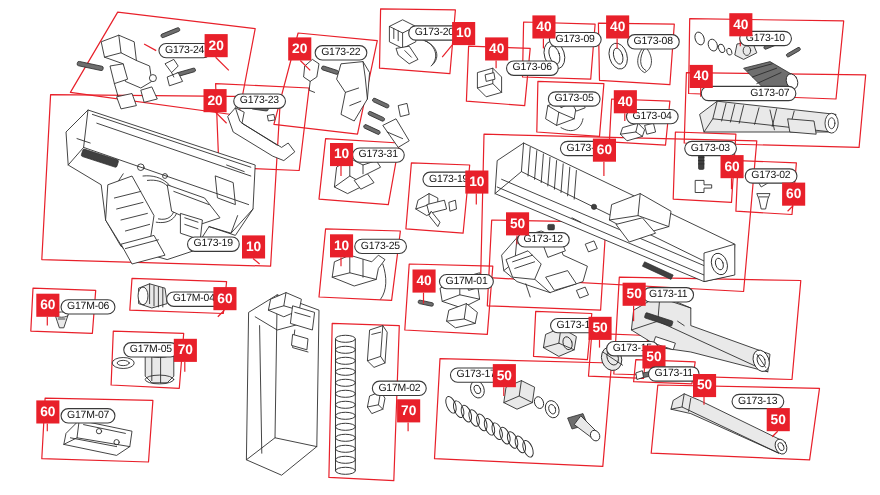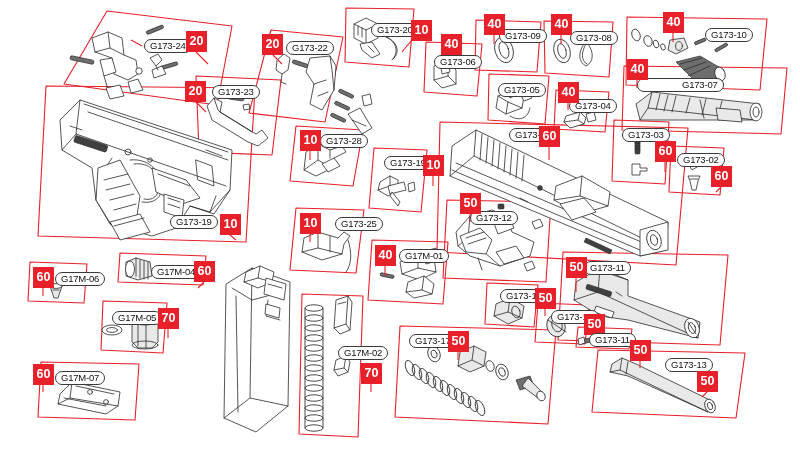--- a/index.html
+++ b/index.html
@@ -551,46 +551,46 @@
 
   <div class="overlay" id="labels-layer">
       <div class="pill" style="left: 144px; top: 39px;">G173-24</div>
       <div class="badge" style="left: 186px; top: 31px; background: rgb(232, 32, 42);">20</div>
       <div class="pill" style="left: 212px; top: 85px;">G173-23</div>
       <div class="badge" style="left: 185px; top: 81px; background: rgb(232, 32, 42);">20</div>
       <div class="pill" style="left: 286px; top: 41px;">G173-22</div>
       <div class="badge" style="left: 262px; top: 34px; background: rgb(232, 32, 42);">20</div>
       <div class="pill" style="left: 371px; top: 23px;">G173-20</div>
       <div class="badge" style="left: 411px; top: 20px; background: rgb(232, 32, 42);">10</div>
-      <div class="pill" style="left: 434px; top: 55px;">G173-06</div>
+      <div class="pill" style="left: 460px; top: 55px;">G173-06</div>
       <div class="badge" style="left: 441px; top: 34px; background: rgb(232, 32, 42);">40</div>
       <div class="pill" style="left: 499px; top: 29px;">G173-09</div>
       <div class="badge" style="left: 484px; top: 14px; background: rgb(232, 32, 42);">40</div>
       <div class="pill" style="left: 570px; top: 31px;">G173-08</div>
       <div class="badge" style="left: 551px; top: 14px; background: rgb(232, 32, 42);">40</div>
-      <div class="pill" style="left: 705px; top: 28px;">G173-10</div>
+      <div class="pill" style="left: 672px; top: 28px;">G173-10</div>
       <div class="badge" style="left: 663px; top: 12px; background: rgb(232, 32, 42);">40</div>
       <div class="pill" style="left: 498px; top: 83px;">G173-05</div>
       <div class="pill" style="left: 569px; top: 99px;">G173-04</div>
       <div class="badge" style="left: 558px; top: 82px; background: rgb(232, 32, 42);">40</div>
       <div class="pill" style="left: 637px; top: 78px; padding-left: 44px;">G173-07</div>
       <div class="badge" style="left: 627px; top: 59px; background: rgb(232, 32, 42);">40</div>
       <div class="pill" style="left: 509px; top: 128px;">G173-01</div>
       <div class="badge" style="left: 539px; top: 126px; background: rgb(232, 32, 42);">60</div>
       <div class="pill" style="left: 622px; top: 128px;">G173-03</div>
       <div class="badge" style="left: 655px; top: 141px; background: rgb(232, 32, 42);">60</div>
       <div class="pill" style="left: 677px; top: 153px;">G173-02</div>
       <div class="badge" style="left: 711px; top: 166px; background: rgb(232, 32, 42);">60</div>
-      <div class="pill" style="left: 320px; top: 134px;">G173-28</div>
+      <div class="pill" style="left: 320px; top: 134px;">G173-31</div>
       <div class="badge" style="left: 300px; top: 130px; background: rgb(232, 32, 42);">10</div>
       <div class="pill" style="left: 384px; top: 156px;">G173-19</div>
       <div class="badge" style="left: 423px; top: 155px; background: rgb(232, 32, 42);">10</div>
       <div class="pill" style="left: 170px; top: 215px;">G173-19</div>
       <div class="badge" style="left: 220px; top: 214px; background: rgb(232, 32, 42);">10</div>
-      <div class="pill" style="left: 322px; top: 217px; margin-left: 13px;">G173-25</div>
+      <div class="pill" style="left: 322px; top: 217px;">G173-25</div>
       <div class="badge" style="left: 300px; top: 213px; background: rgb(232, 32, 42);">10</div>
       <div class="pill" style="left: 470px; top: 211px;">G173-12</div>
       <div class="badge" style="left: 460px; top: 193px; background: rgb(232, 32, 42);">50</div>
       <div class="pill" style="left: 584px; top: 261px;">G173-11</div>
       <div class="badge" style="left: 566px; top: 257px; background: rgb(232, 32, 42);">50</div>
       <div class="pill" style="left: 500px; top: 289px;">G173-16</div>
       <div class="badge" style="left: 535px; top: 288px; background: rgb(232, 32, 42);">50</div>
       <div class="pill" style="left: 551px; top: 310px;">G173-15</div>
       <div class="badge" style="left: 584px; top: 314px; background: rgb(232, 32, 42);">50</div>
       <div class="pill" style="left: 589px; top: 333px;">G173-11</div>

